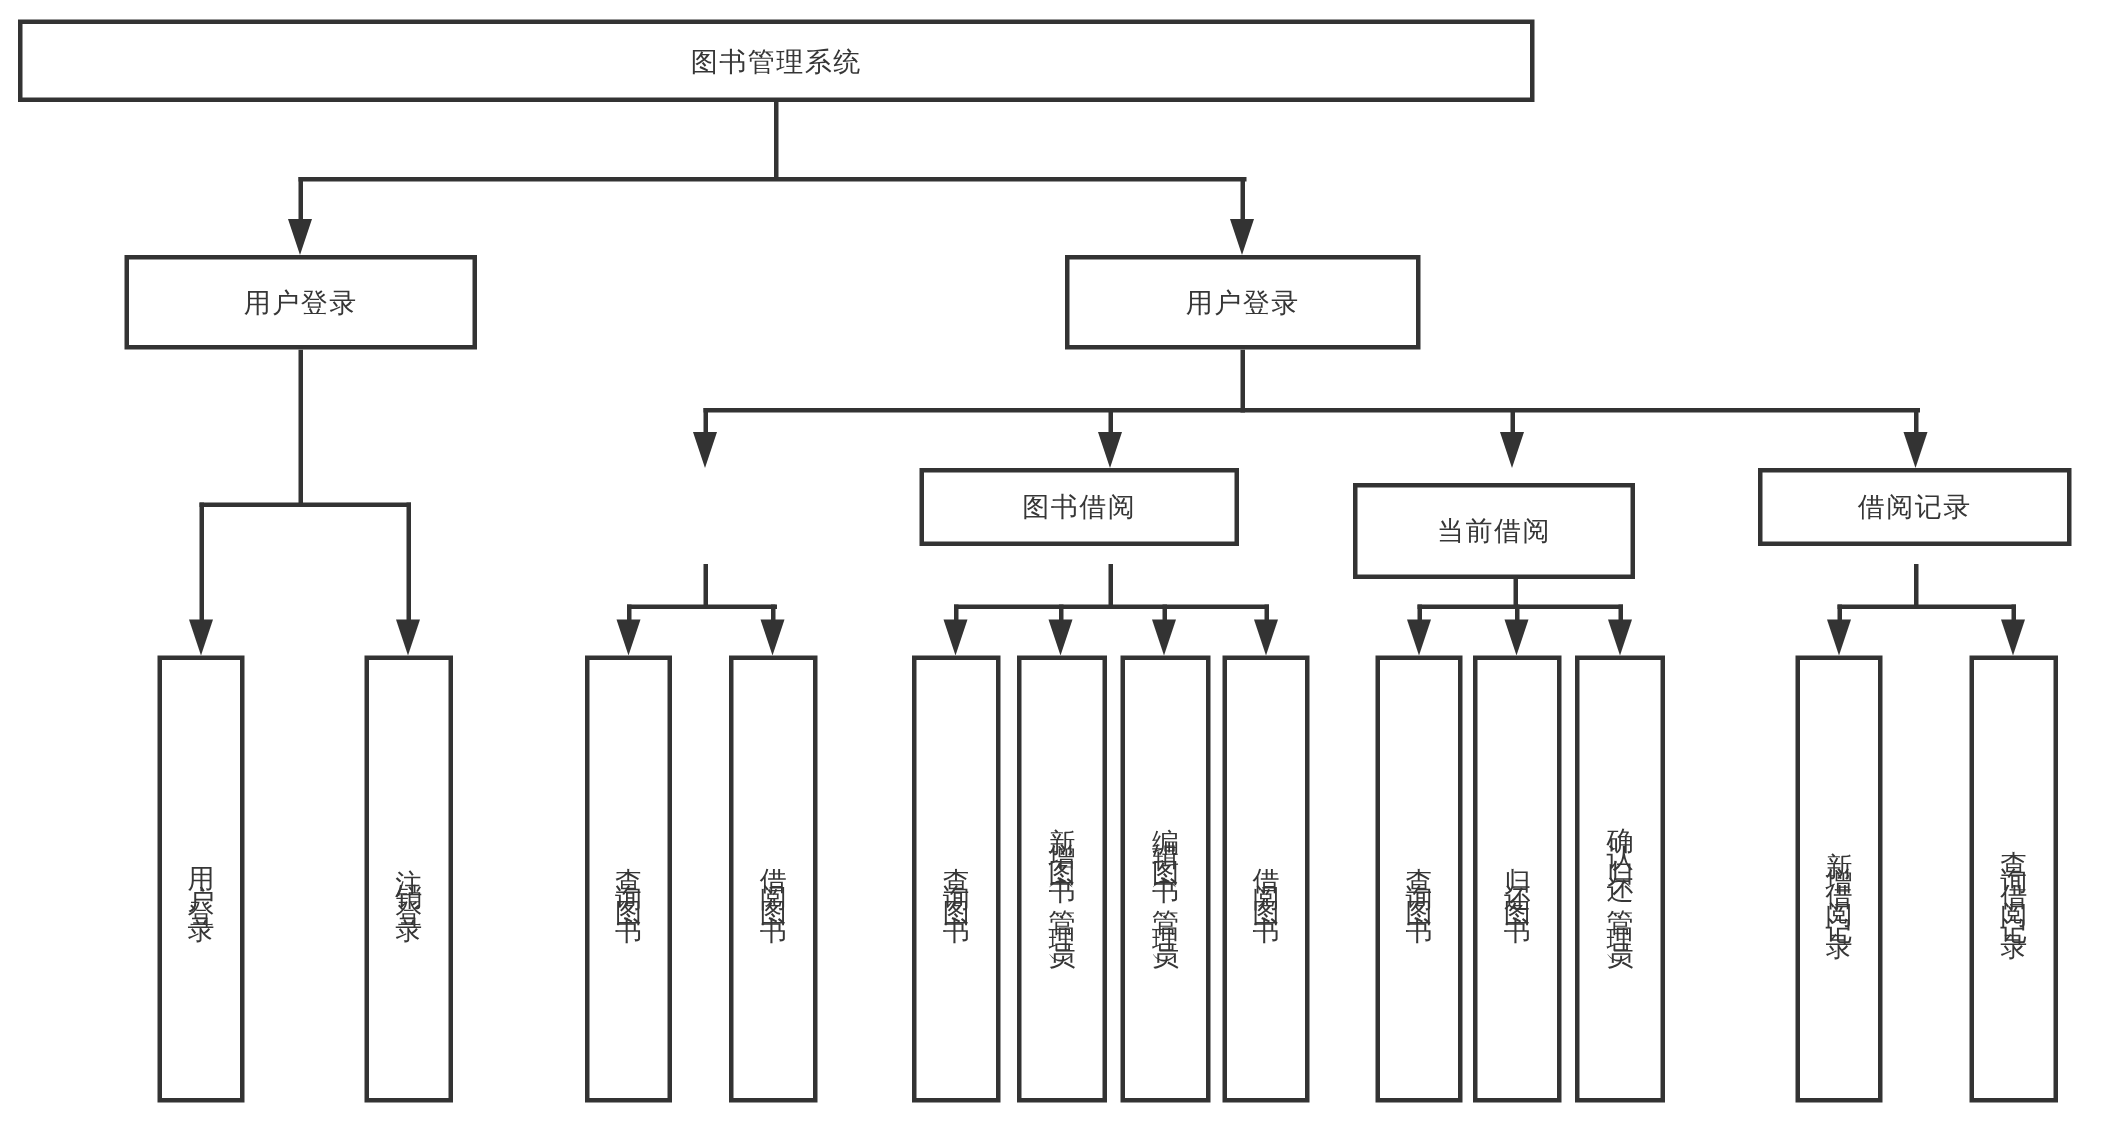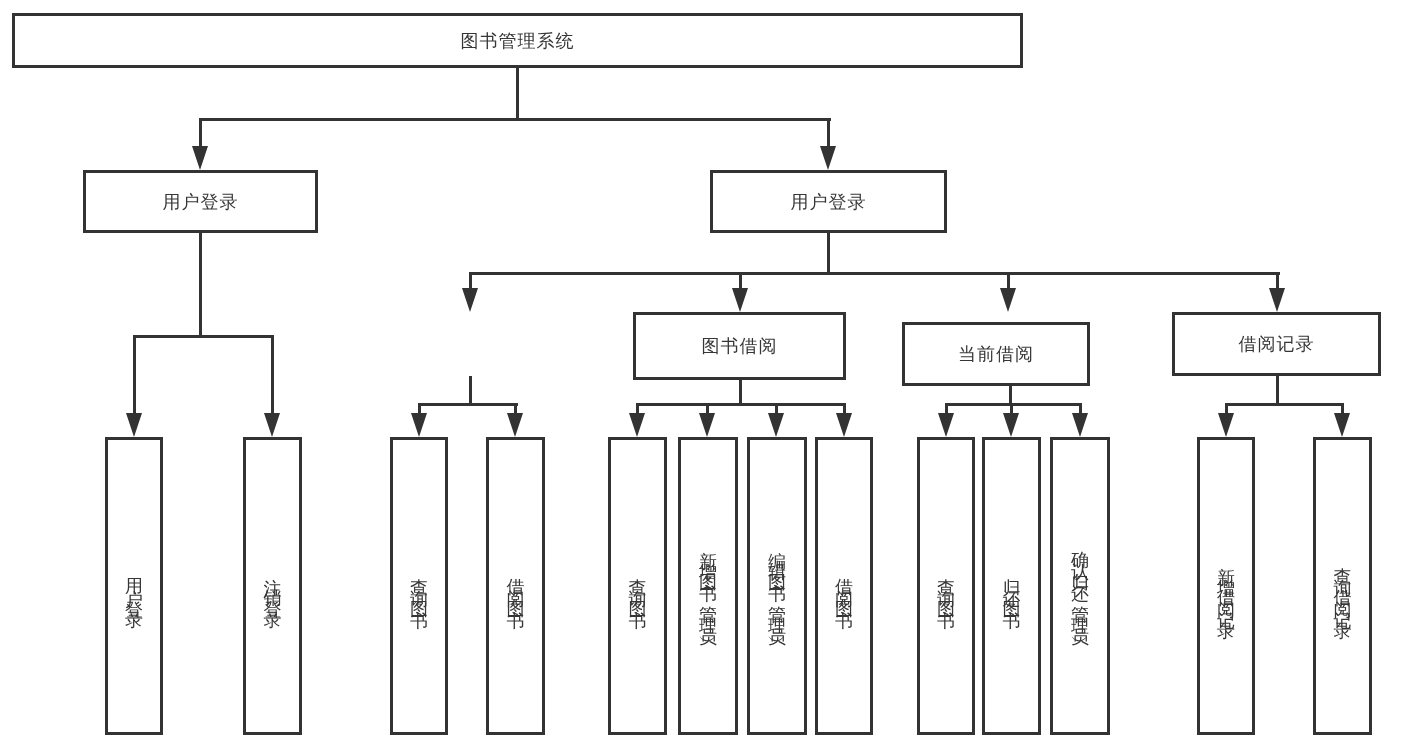--- a/index.html
+++ b/index.html
@@ -124,27 +124,27 @@
     <span>图书管理系统</span>
   </div>
 
   <div class="box" style="left:83px;top:170px;width:235px;height:63px">
     <span>用户登录</span>
   </div>
   <div class="box" style="left:710px;top:170px;width:237px;height:63px">
     <span>用户登录</span>
   </div>
 
-  <div class="box" style="left:633px;top:312px;width:213px;height:68px">
+  <div class="box" style="left:613px;top:312px;width:213px;height:52px">
     <span>图书借阅</span>
   </div>
   <div class="box" style="left:902px;top:322px;width:188px;height:64px">
     <span>当前借阅</span>
   </div>
-  <div class="box" style="left:1172px;top:312px;width:209px;height:64px">
+  <div class="box" style="left:1172px;top:312px;width:209px;height:52px">
     <span>借阅记录</span>
   </div>
 
   <div class="box leaf" style="left:105px;top:437px;width:58px;height:298px">
     <span class="vlabel">用户登录</span>
   </div>
   <div class="box leaf" style="left:243px;top:437px;width:59px;height:298px">
     <span class="vlabel">注销登录</span>
   </div>
 

